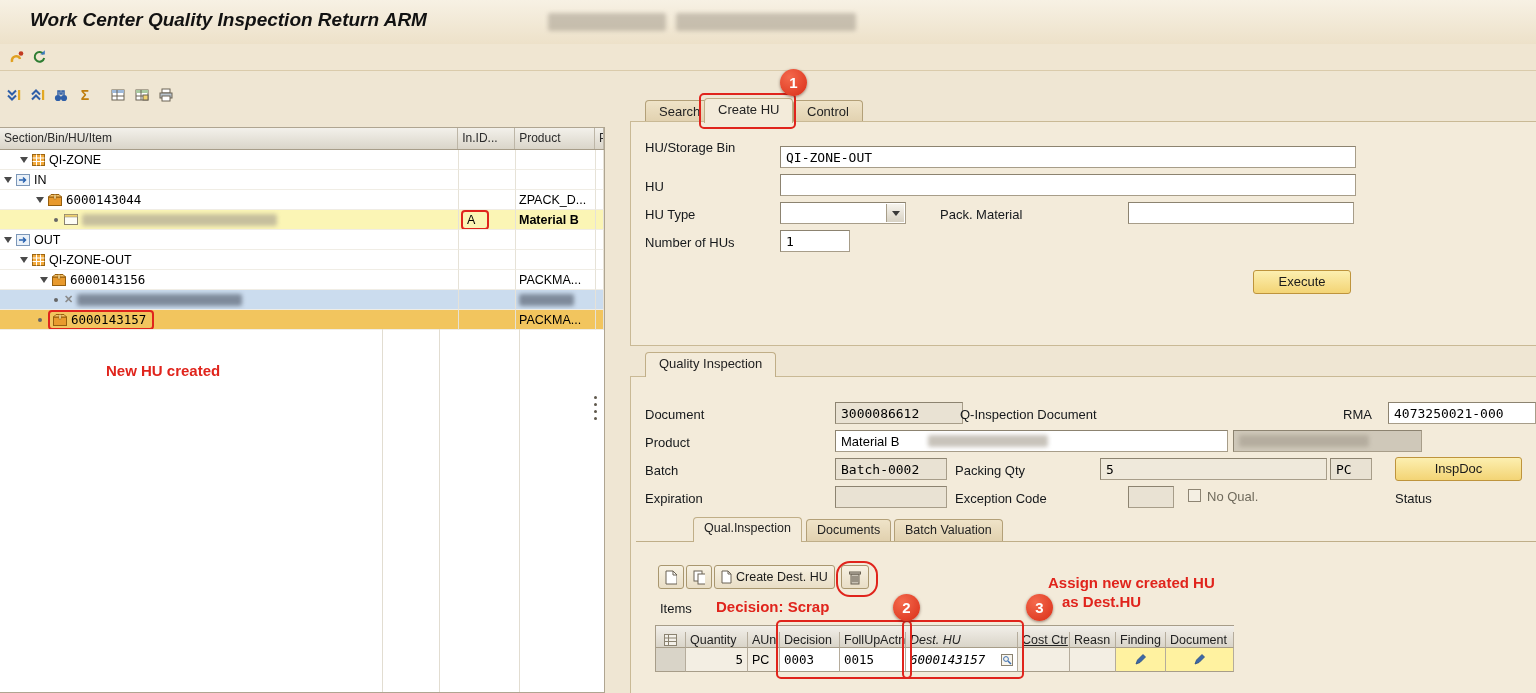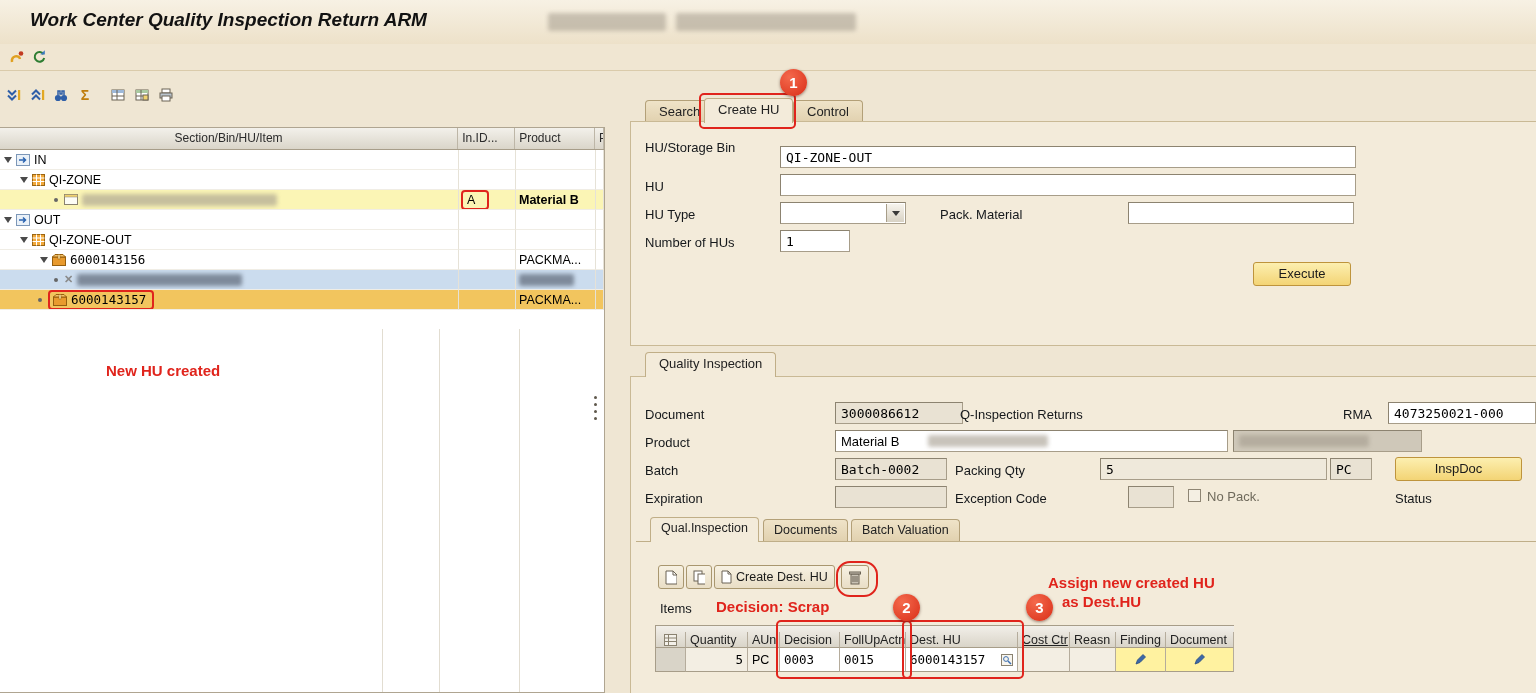--- a/index.html
+++ b/index.html
@@ -15,21 +15,21 @@
   .redact-inline{display:inline-block;background:#A49C8E;opacity:.6;filter:blur(2px);border-radius:2px;flex:none;}
   .redact-dark{background:#5E6878;opacity:.7;}
 
   
   .tree-toolbar{position:absolute;left:2px;top:84px;display:flex;gap:2px;align-items:center;}
   .ttb{width:22px;height:22px;background:transparent;border:1px solid transparent;padding:0;display:flex;align-items:center;justify-content:center;}
   .tsep{width:7px;}
   .tree-grid{position:absolute;left:0;top:127px;width:605px;height:566px;background:#FFFFFF;border:1px solid #AFA591;border-left:none;box-sizing:border-box;}
   .tg-head{display:flex;height:21px;background:linear-gradient(#F3F1EB,#DAD5C9);border-bottom:1px solid #A79D89;font-size:12px;color:#2b2b2b;}
   .tg-head > div{padding:3px 4px;border-right:1px solid #BDB6A7;box-sizing:border-box;overflow:hidden;white-space:nowrap;}
-  .w1{width:459px;text-align:center;}.w2{width:57px;}.w3{width:80px;}.w4{flex:1;}
+  .w1{width:459px;}.w2{width:57px;}.w3{width:80px;}.w4{flex:1;}
   .trow{display:flex;height:20px;font-size:12.5px;color:#000;}
   .trow > div{box-sizing:border-box;overflow:hidden;white-space:nowrap;display:flex;align-items:center;border-right:1px solid #E6E2D7;border-bottom:1px solid #F0EDE5;}
   .hl-y{background:#FBF5B5;}
   .hl-b{background:#CBDCEE;}
   .hl-g{background:#F2C55E;}
   .exp{width:0;height:0;border-left:4px solid transparent;border-right:4px solid transparent;border-top:6px solid #4a4a4a;margin-right:4px;flex:none;}
   .blt{width:4px;height:4px;border-radius:50%;background:#666;margin:0 6px 0 2px;flex:none;}
   .ticon{margin-right:4px;flex:none;display:inline-flex;}
   .bold{font-weight:bold;}
   .vline{position:absolute;width:1px;top:201px;bottom:0;background:#E2DDD1;}
@@ -39,40 +39,40 @@
 
   
   .lbl{position:absolute;font-size:13px;color:#15181b;white-space:nowrap;}
   .lbl-dim{color:#6F6A5C;}
   .inp{position:absolute;background:#fff;border:1px solid #A79D89;border-top-color:#8C8370;border-left-color:#8C8370;height:22px;box-sizing:border-box;font-family:"DejaVu Sans Mono",monospace;font-size:13px;color:#000;padding:2px 5px;overflow:hidden;white-space:nowrap;display:flex;align-items:center;}
   .ro{background:#E9E2D3;}
   .ro2{background:#EFE9DB;}
   .btn-y{position:absolute;background:linear-gradient(#FCEFB0,#F3D475);border:1px solid #BE943C;border-radius:3px;font-size:13px;color:#1a1a1a;text-align:center;height:24px;line-height:22px;box-sizing:border-box;}
   .tab{position:absolute;height:22px;line-height:21px;padding:0 13px;font-size:13px;color:#222;background:linear-gradient(#EFE3C8,#E1D1AF);border:1px solid #B3A078;border-bottom:none;border-radius:4px 4px 0 0;box-sizing:border-box;white-space:nowrap;}
   .tab.active{background:#F3EBDA;z-index:4;border-color:#C0AE87;}
-  .subtab{font-size:12.5px;padding:0 10px;}
+  .subtab{font-size:12.5px;padding:0 10px;margin-left:43px;}
   .box{position:absolute;background:#F3EBDA;border:1px solid #C9B995;border-right:none;box-sizing:border-box;}
   .combo-btn{position:absolute;right:1px;top:1px;bottom:1px;width:17px;background:linear-gradient(#F7F4ED,#D8D2C4);border-left:1px solid #A79D89;display:flex;align-items:center;justify-content:center;}
   .combo-btn b{width:0;height:0;border-left:4px solid transparent;border-right:4px solid transparent;border-top:5px solid #3a3a3a;}
   .cb{position:absolute;width:13px;height:13px;background:#F4EFE3;border:1px solid #8E8573;box-sizing:border-box;}
   .sbtn{position:absolute;height:24px;background:linear-gradient(#F7F1E2,#E9DEC6);border:1px solid #A9976F;border-radius:3px;display:flex;align-items:center;justify-content:center;gap:4px;font-size:12.5px;color:#1a1a1a;padding:0 6px;box-sizing:border-box;}
   .subline{position:absolute;height:1px;background:#BFAE88;}
 
   
   .redbox{position:absolute;border:2px solid #E0241C;border-radius:5px;z-index:8;}
   .badge{position:absolute;width:27px;height:27px;border-radius:50%;background:radial-gradient(circle at 35% 30%,#F4694C,#D92E18);color:#fff;font-weight:bold;font-size:15px;text-align:center;line-height:27px;box-shadow:0 1px 3px rgba(60,20,10,.5);z-index:9;}
   .red-note{position:absolute;color:#E0241C;font-weight:bold;font-size:15px;white-space:nowrap;z-index:9;}
 
   
   .itbl{position:absolute;left:655px;top:625px;}
   .itbl-head{display:flex;height:22px;background:linear-gradient(#F2EFE9,#D8D3C7);border-top:1px solid #A79D89;border-left:1px solid #A79D89;font-size:12.5px;color:#222;}
   .itbl-head > div{border-right:1px solid #B5AC9C;border-bottom:1px solid #A79D89;box-sizing:border-box;padding:3px 4px;overflow:hidden;white-space:nowrap;display:flex;align-items:center;margin-top:6px;}
   .itbl-row{display:flex;height:24px;border-left:1px solid #A79D89;}
   .itbl-row > div{border-right:1px solid #B5AC9C;border-bottom:1px solid #A79D89;box-sizing:border-box;padding:0 4px;overflow:hidden;white-space:nowrap;display:flex;align-items:center;font-size:12.5px;}
-  .cw0{width:30px;}.cw1{width:62px;}.cw2{width:32px;}.cw3{width:60px;}.cw4{width:66px;}.cw5{width:112px;}.cw6{width:52px;text-decoration:underline;}.cw7{width:46px;}.cw8{width:50px;}.cw9{width:68px;}
+  .cw0{width:30px;}.cw1{width:62px;}.cw2{width:32px;}.cw3{width:60px;}.cw4{width:66px;}.cw5{width:112px;font-style:italic;}.cw6{width:52px;text-decoration:underline;}.cw7{width:46px;}.cw8{width:50px;}.cw9{width:68px;}
   .cell-white{background:#fff;font-family:"DejaVu Sans Mono",monospace;}
   .cell-tan{background:#F3EEE3;}
   .cell-sel{background:#D9D4C8;}
   .cell-yel{background:#FFF2A0;justify-content:center;}
   .mono{font-family:"DejaVu Sans Mono",monospace;}
 </style>
 </head>
 <body>
 
 <div id="screen">
@@ -150,51 +150,69 @@
 
   <div class="tree-grid">
     <div class="tg-head">
       <div class="w1">Section/Bin/HU/Item</div>
       <div class="w2">In.ID...</div>
       <div class="w3">Product</div>
       <div class="w4">PckQty A...</div>
     </div>
 
     <div class="trow">
+      <div class="w1" style="padding-left:20px;">
+        <i class="exp"></i>
+        <span class="ticon">
+            <svg width="13" height="12">
+              <rect x="0.5" y="0.5" width="12" height="11" fill="#F2A93B" stroke="#9A6512"></rect>
+              <path d="M0.5 4h12M0.5 7.5h12M4.5 0.5v11M8.5 0.5v11" stroke="#FFF"></path>
+            </svg>
+          </span>
+        <span>QI-ZONE</span>
+      </div>
+      <div class="w2"></div>
+        <div class="w3"></div>
+        <div class="w4"></div>
+    </div>
+
+    <div class="trow">
       <div class="w1" style="padding-left:4px;">
         <i class="exp"></i>
         <span class="ticon">
             <svg width="14" height="12">
               <rect x="0.5" y="0.5" width="13" height="11" fill="#EAF1F8" stroke="#7C97B8"></rect>
               <path d="M3 6h6M7 3.5L9.5 6 7 8.5" fill="none" stroke="#2B64B0" stroke-width="1.5"></path>
             </svg>
           </span>
         <span>IN</span>
       </div>
       <div class="w2"></div>
         <div class="w3"></div>
         <div class="w4"></div>
     </div>
 
     <div class="trow">
-      <div class="w1" style="padding-left:20px;">
-        <i class="exp"></i>
-        <span class="ticon">
-            <svg width="13" height="12">
-              <rect x="0.5" y="0.5" width="12" height="11" fill="#F2A93B" stroke="#9A6512"></rect>
-              <path d="M0.5 4h12M0.5 7.5h12M4.5 0.5v11M8.5 0.5v11" stroke="#FFF"></path>
-            </svg>
-          </span>
-        <span>QI-ZONE</span>
-      </div>
-      <div class="w2"></div>
-        <div class="w3"></div>
-        <div class="w4"></div>
-    </div>
-
+      <div class="w1" style="padding-left:36px;">
+        <i class="exp"></i>
+        <span class="ticon">
+            <svg width="14" height="12">
+              <rect x="0.5" y="3" width="13" height="8.5" fill="#E89A2E" stroke="#965F0E"></rect>
+              <path d="M0.5 3L3 0.5h8L13.5 3z" fill="#F6C46B" stroke="#965F0E"></path>
+              <rect x="6" y="0.5" width="2" height="4.5" fill="#FBE3A8" stroke="#965F0E" stroke-width="0.5"></rect>
+            </svg>
+          </span>
+        <span class="mono">6000143044</span>
+      </div>
+      <div class="w2"></div>
+      <div class="w3" style="padding-left:3px;">
+          <span>ZPACK_D...</span>
+        </div>
+      <div class="w4"></div>
+    </div>
 
     <div class="trow hl-y">
       <div class="w1" style="padding-left:52px;">
         <i class="blt"></i>
         <span class="ticon">
             <svg width="14" height="11">
               <rect x="0.5" y="0.5" width="13" height="10" fill="#FDFDF5" stroke="#8A8270"></rect>
               <rect x="0.5" y="0.5" width="13" height="2.5" fill="#F0D271" stroke="#8A8270" stroke-width="0.5"></rect>
             </svg>
           </span>
@@ -330,28 +348,28 @@
     <span class="combo-btn">
         <b></b>
       </span>
   </div>
   <div class="lbl" style="left:940px;top:207px;">Pack. Material</div>
   <div class="inp" style="left:1128px;top:202px;width:226px;"></div>
 
   <div class="lbl" style="left:645px;top:235px;">Number of HUs</div>
   <div class="inp" style="left:780px;top:230px;width:70px;">1</div>
 
-  <div class="btn-y" style="left:1253px;top:262px;width:98px;">Execute</div>
+  <div class="btn-y" style="left:1253px;top:270px;width:98px;">Execute</div>
 
   <div class="tab active" style="left:645px;top:352px;height:25px;">Quality Inspection</div>
   <div class="box" style="left:630px;top:376px;width:906px;height:317px;border-bottom:none;"></div>
 
   <div class="lbl" style="left:645px;top:407px;">Document</div>
   <div class="inp ro" style="left:835px;top:402px;width:128px;">3000086612</div>
-  <div class="lbl" style="left:960px;top:407px;">Q-Inspection Returns</div>
+  <div class="lbl" style="left:960px;top:407px;">Q-Inspection Document</div>
   <div class="lbl" style="left:1343px;top:407px;">RMA</div>
   <div class="inp" style="left:1388px;top:402px;width:148px;">4073250021-000</div>
 
   <div class="lbl" style="left:645px;top:435px;">Product</div>
   <div class="inp" style="left:835px;top:430px;width:393px;font-family:'Liberation Sans',sans-serif;">
     <span>Material B</span>
     <span class="redact-inline" style="width:120px;height:12px;margin-left:28px;"></span>
   </div>
   <div class="inp ro" style="left:1233px;top:430px;width:189px;background:#CFC8B9;">
     <span class="redact-inline" style="width:130px;height:12px;"></span>
@@ -362,21 +380,21 @@
   <div class="lbl" style="left:955px;top:463px;">Packing Qty</div>
   <div class="inp ro2" style="left:1100px;top:458px;width:227px;">5</div>
   <div class="inp ro" style="left:1330px;top:458px;width:42px;">PC</div>
   <div class="btn-y" style="left:1395px;top:457px;width:127px;">InspDoc</div>
 
   <div class="lbl" style="left:645px;top:491px;">Expiration</div>
   <div class="inp ro" style="left:835px;top:486px;width:112px;"></div>
   <div class="lbl" style="left:955px;top:491px;">Exception Code</div>
   <div class="inp ro" style="left:1128px;top:486px;width:46px;"></div>
   <div class="cb" style="left:1188px;top:489px;"></div>
-  <div class="lbl lbl-dim" style="left:1207px;top:489px;">No Pack.</div>
+  <div class="lbl lbl-dim" style="left:1207px;top:489px;">No Qual.</div>
   <div class="lbl" style="left:1395px;top:491px;">Status</div>
 
   <div class="tab active subtab" style="left:650px;top:517px;height:25px;">Qual.Inspection</div>
   <div class="tab subtab" style="left:763px;top:519px;">Documents</div>
   <div class="tab subtab" style="left:851px;top:519px;">Batch Valuation</div>
   <div class="subline" style="left:636px;top:541px;width:900px;"></div>
 
   <button class="sbtn" style="left:658px;top:565px;width:26px;">
     <svg width="13" height="15">
         <path d="M1 1h7l4 4v9H1z" fill="#fff" stroke="#6b6354"></path>

